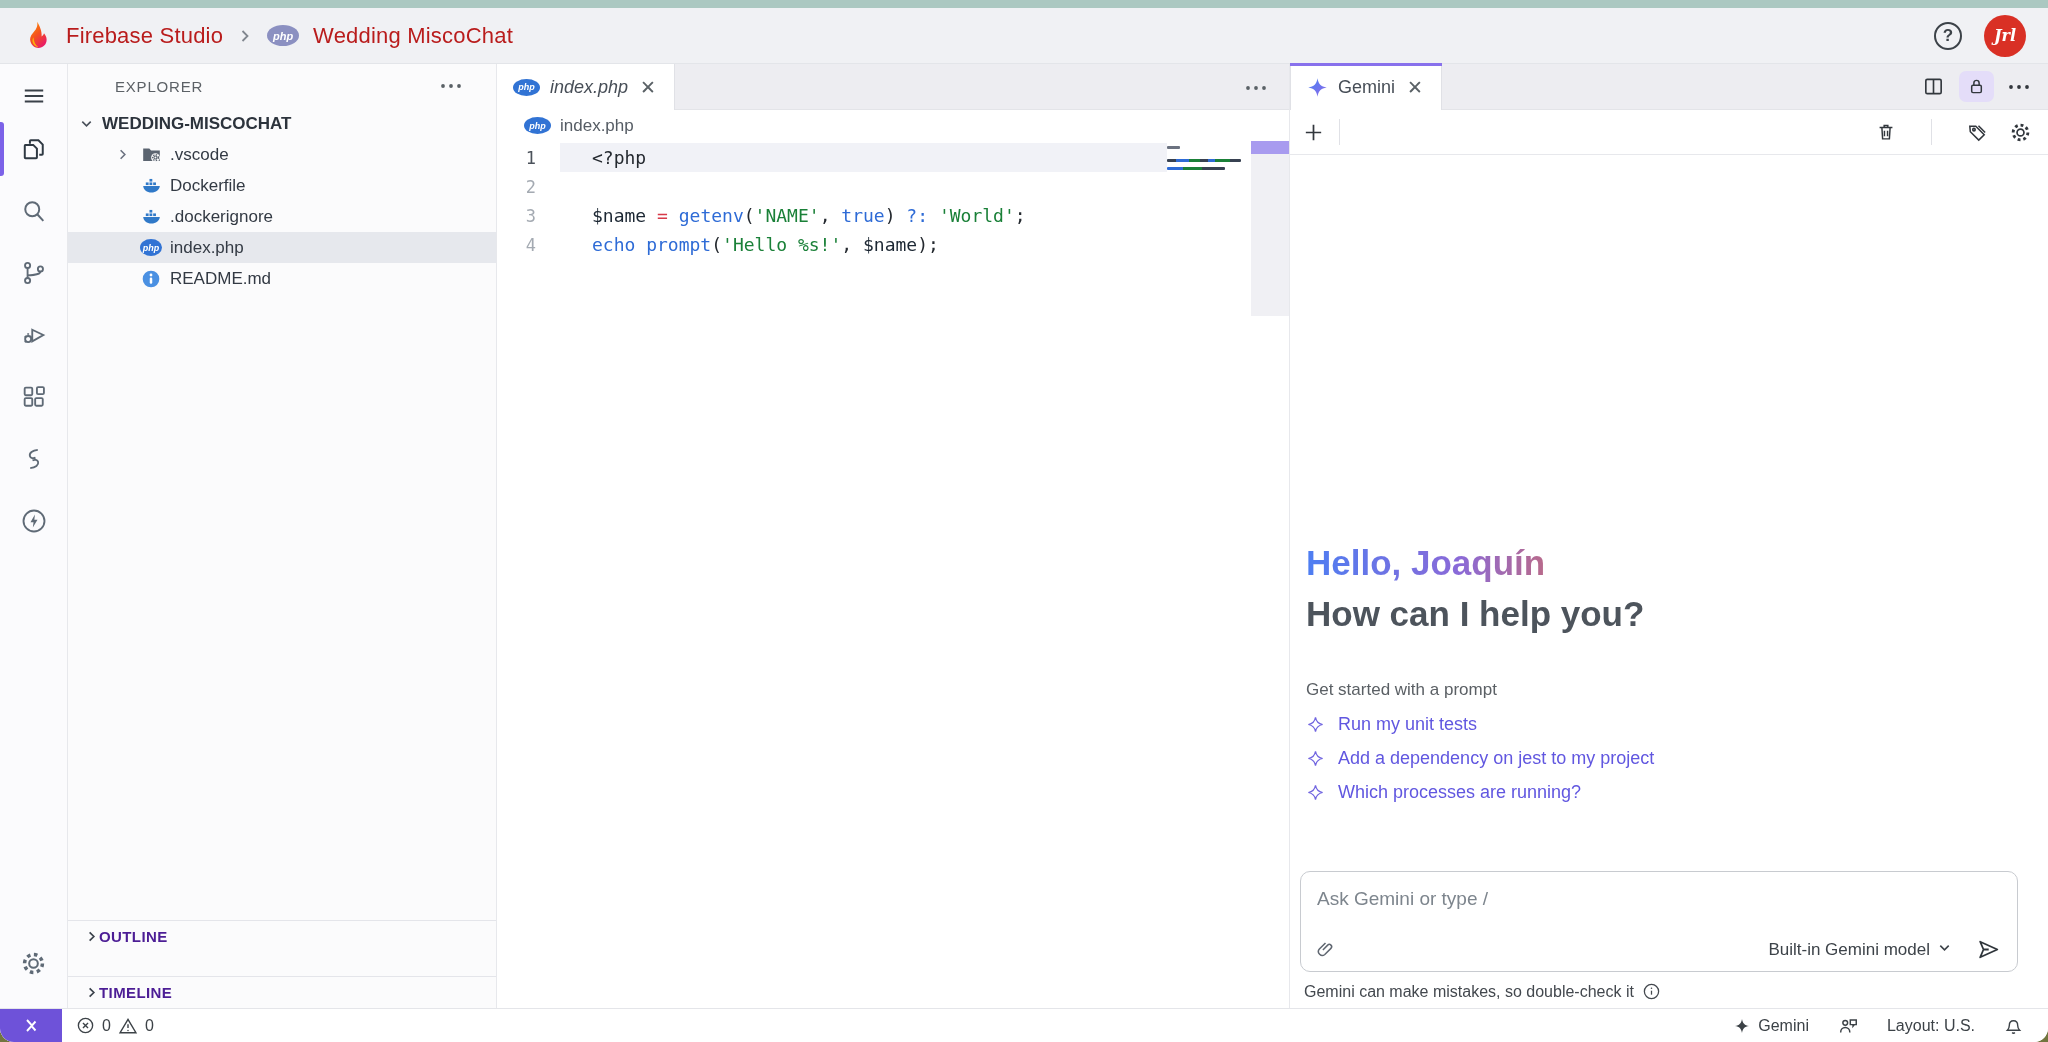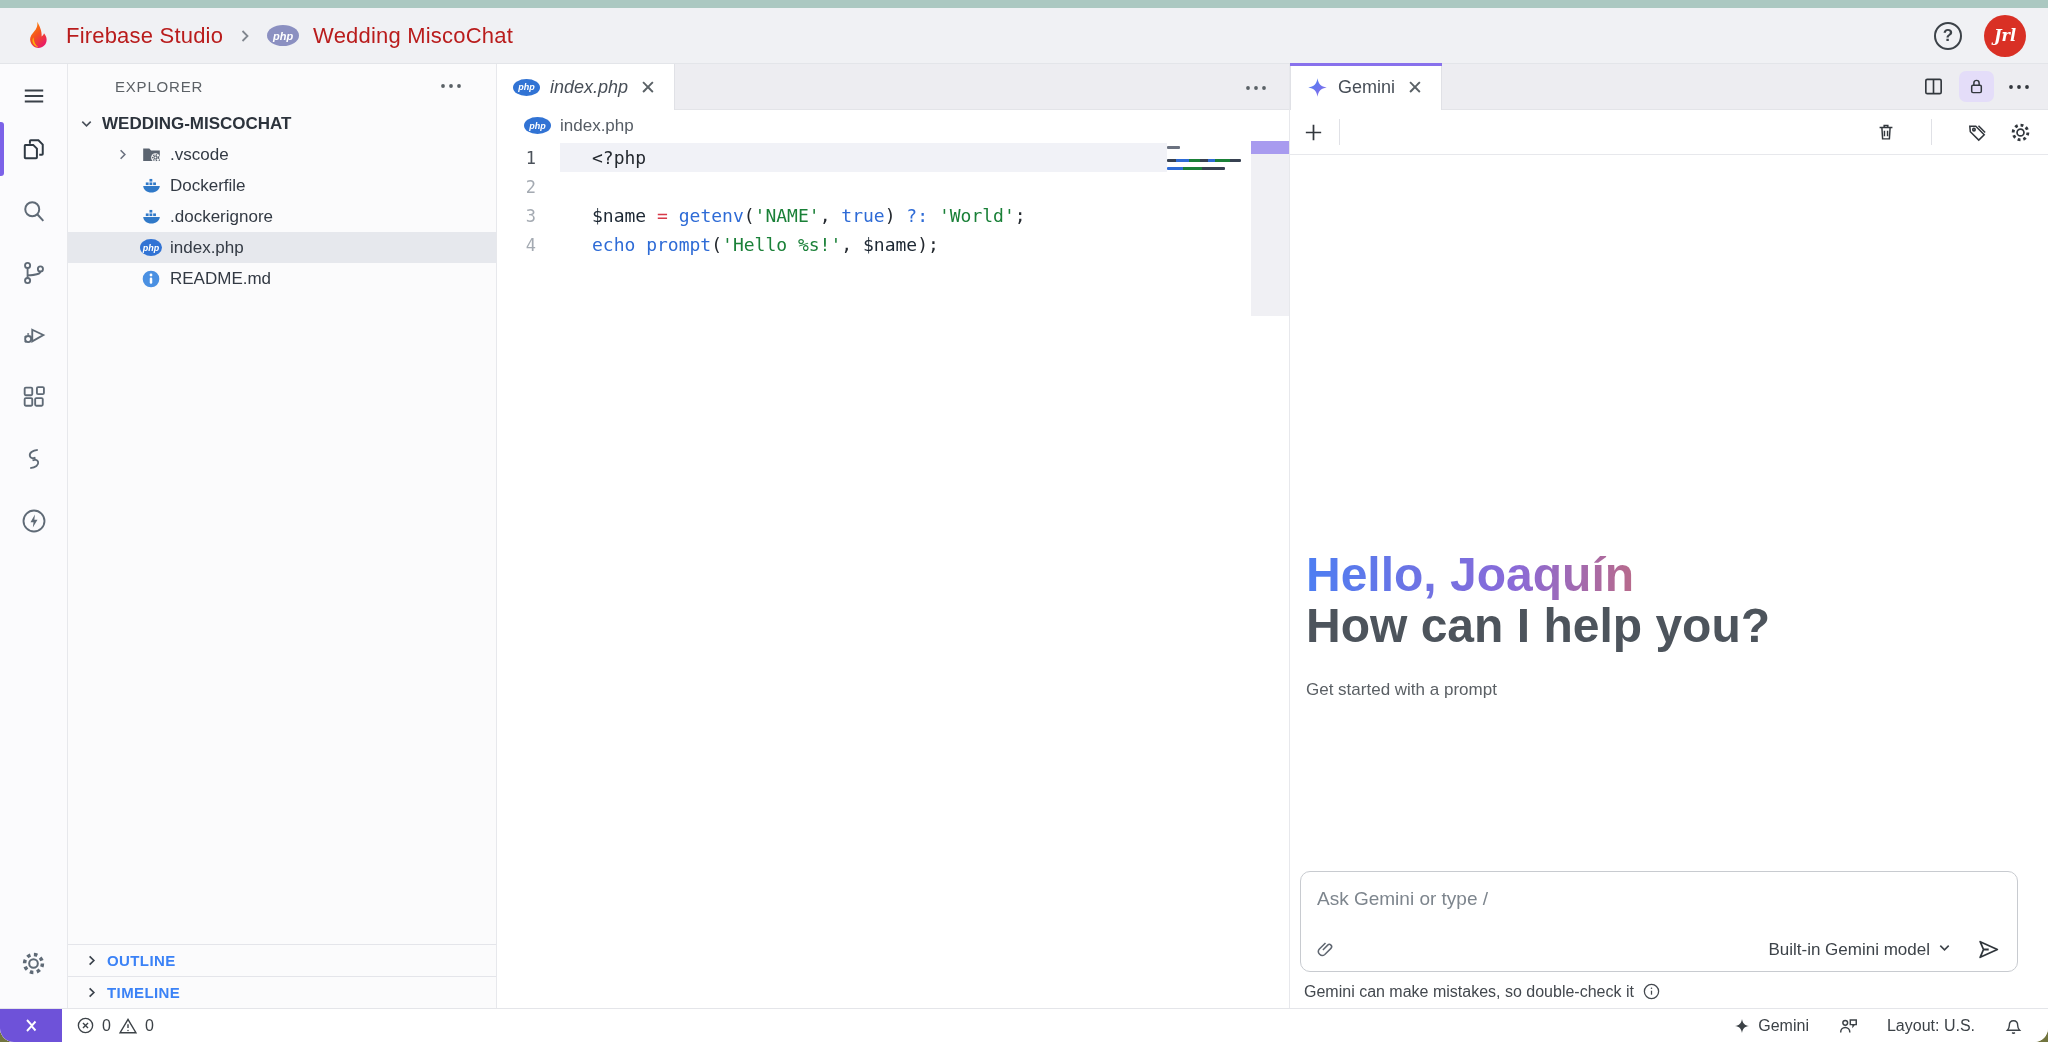--- a/index.html
+++ b/index.html
@@ -52,22 +52,22 @@
   .tree { flex:none; }
   .tree-row { height:31px; display:flex; align-items:center; font-size:17px; color:#333a44; }
   .tree-row.root { font-weight:700; color:#2c333c; padding-left:8px; gap:6px; }
   .tree-row.file { padding-left:44px; gap:8px; }
   .tree-row.file.no-chevron { padding-left:72px; }
   .tree-row.selected { background:#e6e8ed; }
   .chevron-slot { width:20px; display:flex; justify-content:center; }
   .file-icon { width:22px; display:flex; justify-content:center; align-items:center; }
   .explorer-spacer { flex:1; }
   .section-row { height:32px; flex:none; border-top:1px solid #e4e5ea; display:flex; align-items:center;
-                 gap:8px; padding-left:16px; font-size:15px; font-weight:700; color:#3b82f6;
-                 letter-spacing:.4px; }
+                 gap:0; padding-left:16px; font-size:15px; font-weight:700; color:#4c1d95;
+                 letter-spacing:.4px;margin-top:24px; }
 
   
   .editor { flex:1; display:flex; flex-direction:column; background:#fff; border-right:1px solid #e7e8ec; min-width:0; }
   .tab-bar { height:46px; flex:none; background:#ededf1; display:flex; align-items:stretch;
              border-bottom:1px solid #e3e4e8; position:relative; }
   .tab { display:flex; align-items:center; gap:10px; padding:0 16px; background:#fff;
          border-right:1px solid #e0e1e6; margin-bottom:-1px; }
   .tab-label { font-size:18px; color:#474e57; }
   .tab-label.preview { font-style:italic; }
   .tab-close { color:#5a6166; font-size:19px; padding:0 2px; }
@@ -97,21 +97,21 @@
   .gemini .tab-bar { justify-content:flex-start; }
   .panel-actions { margin-left:auto; align-self:center; display:flex; align-items:center; gap:14px;
                    padding-right:18px; color:#32373d; }
   .lock-pill { background:#e4ddf9; border-radius:7px; padding:5px 7px; display:flex; }
   .toolbar { height:45px; flex:none; border-bottom:1px solid #e7e8ec; display:flex; align-items:center;
              padding:0 16px 0 12px; color:#32373d; }
   .toolbar .vdiv { width:1px; height:26px; background:#e0e1e6; margin:0 14px; }
   .toolbar-spacer { flex:1; }
   .toolbar-right { display:flex; align-items:center; gap:20px; }
   .gemini-content { flex:1; position:relative; }
-  .greeting { position:absolute; left:16px; top:394px; font-size:48px; font-weight:700; line-height:51px; }
+  .greeting { position:absolute; left:16px; top:382px; font-size:35px; font-weight:700; line-height:51px; }
   .greeting .hello { background:linear-gradient(90deg,#4d7ef2 0%,#8a6ad8 45%,#c96a6f 80%);
                      -webkit-background-clip:text; background-clip:text; color:transparent; }
   .greeting .question { color:#4d545c; }
   .prompt-label { position:absolute; left:16px; top:525px; font-size:17px; color:#5b6065; }
   .suggestions { position:absolute; left:16px; top:552px; }
   .suggestion { display:flex; align-items:center; gap:13px; height:34px; font-size:18px; color:#6157e0; }
   .input-box { position:absolute; left:10px; right:30px; bottom:36px; height:101px;
                border:1px solid #c8cbd0; border-radius:10px; background:#fff; }
   .ask-input { position:absolute; top:6px; left:4px; right:6px; border:0; outline:none;
                font-size:19px; color:#3c4248; padding:10px 12px; font-family:"Liberation Sans",sans-serif; }
@@ -427,20 +427,40 @@
               <circle cx="10" cy="10" r="6.4" stroke-width="2.5" stroke-dasharray="2.5 2.5"></circle>
             </svg>
         </div>
       </div>
       <div class="gemini-content">
         <div class="greeting">
           <div class="hello">Hello, Joaquín</div>
           <div class="question">How can I help you?</div>
         </div>
         <div class="prompt-label">Get started with a prompt</div>
+        <div class="suggestions">
+          <div class="suggestion">
+            <svg width="19" height="19" viewBox="0 0 24 24">
+                <path d="M12 3C12.9 8.2 15.8 11.1 21 12c-5.2.9-8.1 3.8-9 9-.9-5.2-3.8-8.1-9-9 5.2-.9 8.1-3.8 9-9z" fill="none" stroke="#7064e0" stroke-width="1.6"></path>
+              </svg>
+            <span>Run my unit tests</span>
+          </div>
+          <div class="suggestion">
+            <svg width="19" height="19" viewBox="0 0 24 24">
+                <path d="M12 3C12.9 8.2 15.8 11.1 21 12c-5.2.9-8.1 3.8-9 9-.9-5.2-3.8-8.1-9-9 5.2-.9 8.1-3.8 9-9z" fill="none" stroke="#7064e0" stroke-width="1.6"></path>
+              </svg>
+            <span>Add a dependency on jest to my project</span>
+          </div>
+          <div class="suggestion">
+            <svg width="19" height="19" viewBox="0 0 24 24">
+                <path d="M12 3C12.9 8.2 15.8 11.1 21 12c-5.2.9-8.1 3.8-9 9-.9-5.2-3.8-8.1-9-9 5.2-.9 8.1-3.8 9-9z" fill="none" stroke="#7064e0" stroke-width="1.6"></path>
+              </svg>
+            <span>Which processes are running?</span>
+          </div>
+        </div>
         <div class="input-box">
           <input class="ask-input" type="text" placeholder="Ask Gemini or type /" style="">
           <div class="input-bottom">
             <svg width="21" height="21" viewBox="0 0 24 24" fill="none" stroke="#5f6670" stroke-width="1.7">
                 <path d="M9 12.5l5.5-5.5a2.6 2.6 0 0 1 3.7 3.7l-7 7a4.4 4.4 0 0 1-6.2-6.2L12 4.5"></path>
               </svg>
             <div class="model-select">
               <span>Built-in Gemini model</span>
               <svg width="15" height="15" viewBox="0 0 16 16">
                   <path d="M3.5 6l4.5 4.5L12.5 6" fill="none" stroke="#3d4349" stroke-width="1.7"></path>

